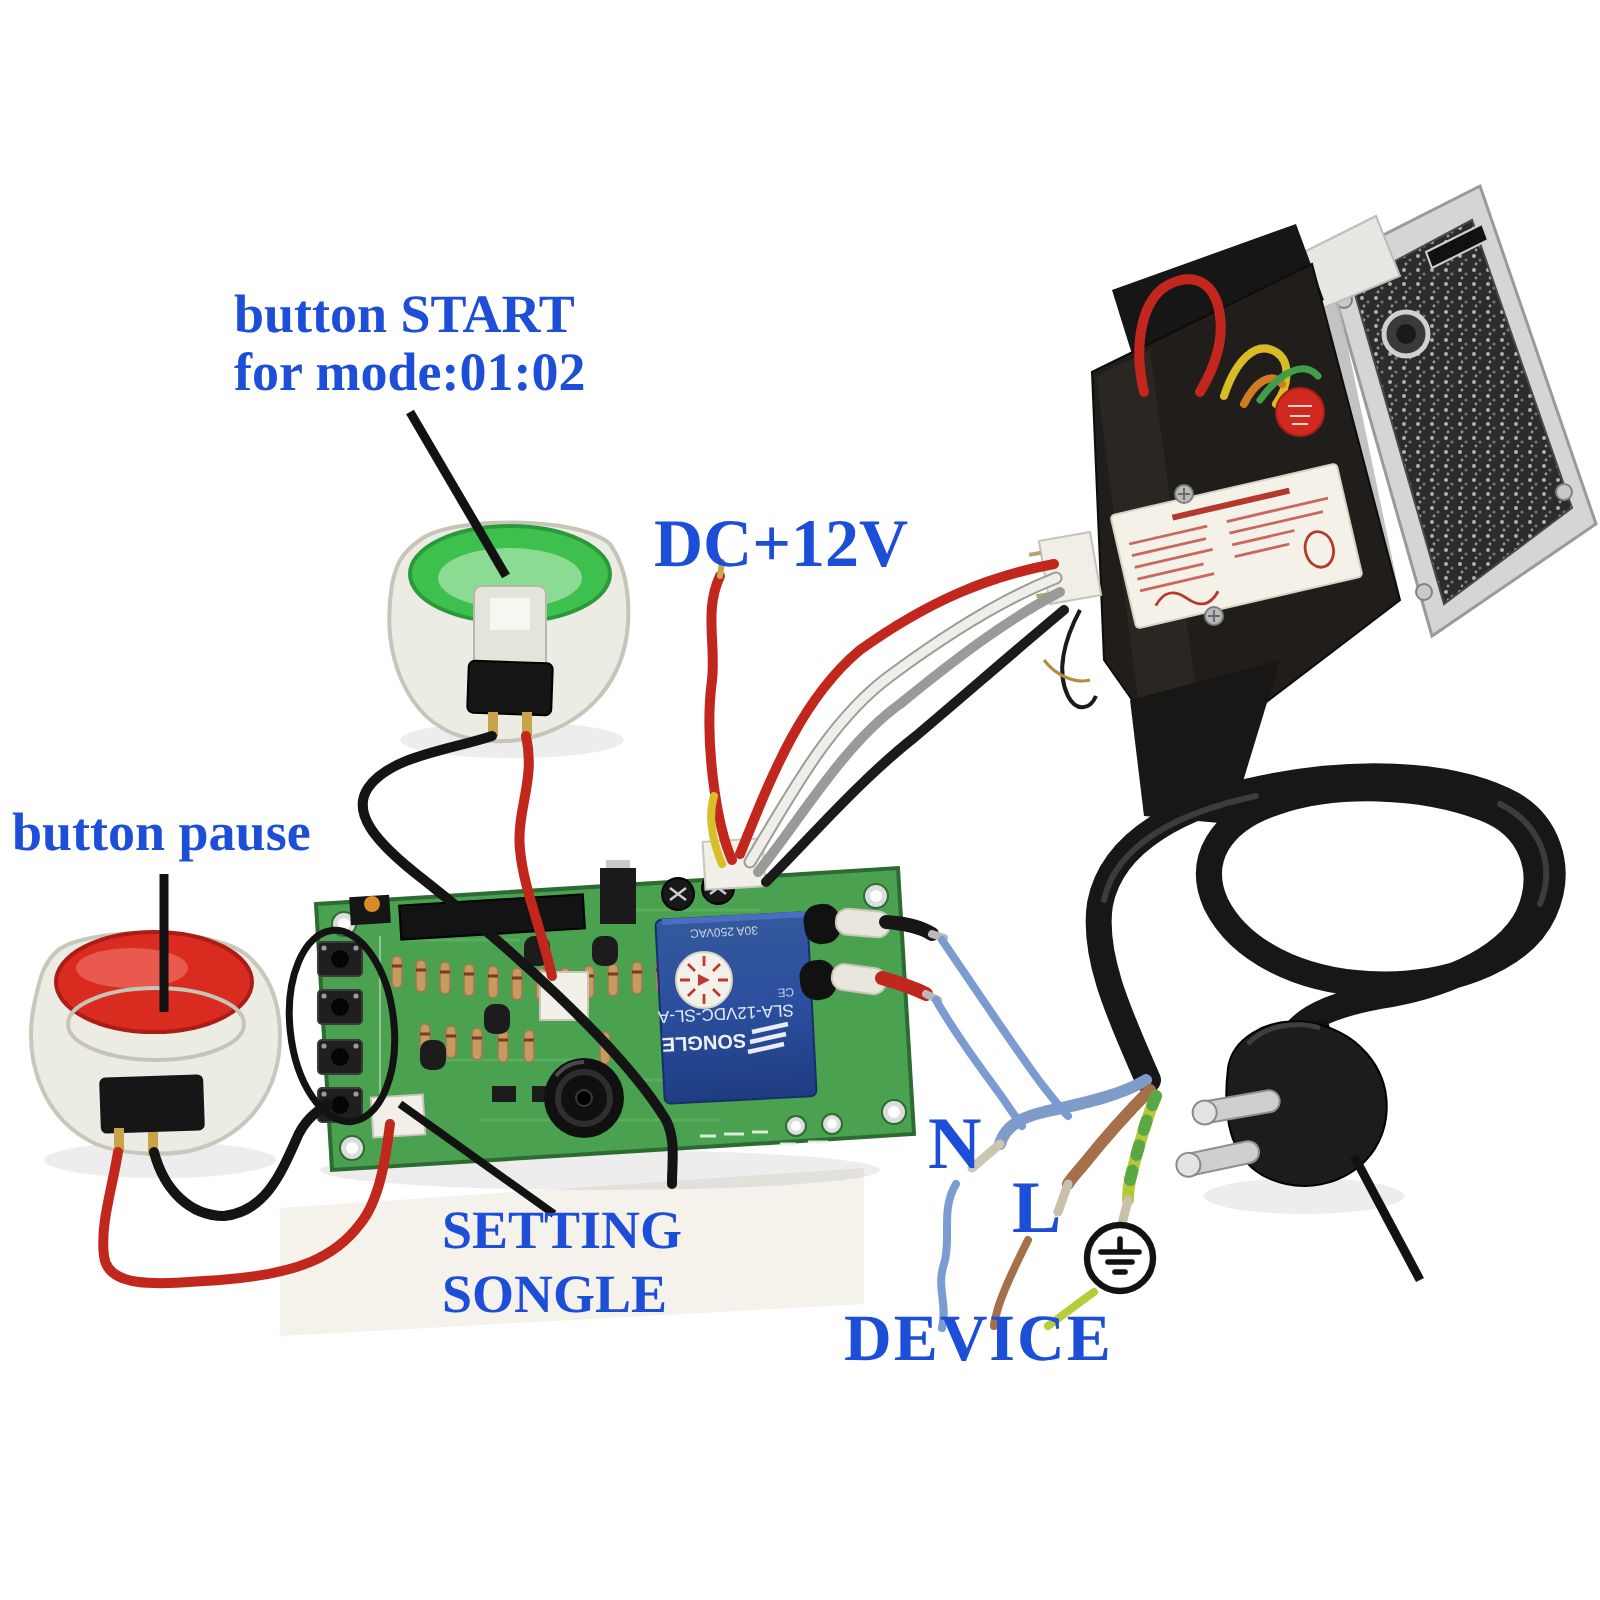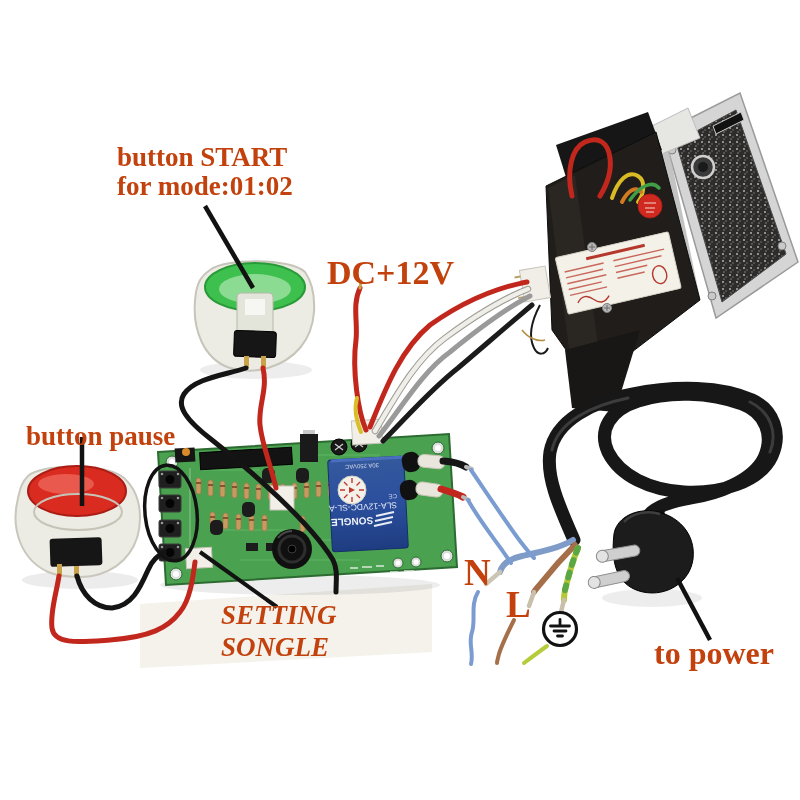--- a/index.html
+++ b/index.html
@@ -1,22 +1,22 @@
 <!DOCTYPE html>
 <html><head>
 <meta charset="utf-8">
 <style>
   html,body{margin:0;padding:0;background:#fff;}
   .canvas{position:relative;width:800px;height:800px;background:#ffffff;overflow:hidden;
           font-family:"Liberation Serif", serif;}
-  .lbl{position:absolute;color:#c2410c;font-weight:bold;line-height:1.08;white-space:nowrap;}
+  .lbl{position:absolute;color:#1d4ed8;font-weight:bold;line-height:1.08;white-space:nowrap;}
   #lbl-start{left:117px;top:143px;font-size:27px;}
   #lbl-dc{left:327px;top:255px;font-size:34px;}
-  #lbl-pause{left:6px;top:422px;font-size:27px;margin-left:20px;}
-  #lbl-setting{left:221px;top:599px;font-size:27px;line-height:1.2;font-style:italic;}
+  #lbl-pause{left:6px;top:402px;font-size:27px;}
+  #lbl-setting{left:221px;top:599px;font-size:27px;line-height:1.2;}
   #lbl-n{left:464px;top:553px;font-size:37px;}
   #lbl-l{left:506px;top:585px;font-size:37px;}
   #lbl-device{left:422px;top:653px;font-size:33px;letter-spacing:1px;}
   #lbl-topower{left:654px;top:636px;font-size:32px;}
   svg{position:absolute;left:0;top:0;}
 </style>
 </head>
 <body>
 
 <div class="canvas">
@@ -372,15 +372,15 @@
 
 <div class="lbl" id="lbl-pause">button pause</div>
 
 <div class="lbl" id="lbl-setting">
   <div>SETTING</div>
   <div>SONGLE</div>
 </div>
 
 <div class="lbl" id="lbl-n">N</div>
 <div class="lbl" id="lbl-l">L</div>
-<div class="lbl" id="lbl-topower">to power</div>
+<div class="lbl" id="lbl-device">DEVICE</div>
 
 </div>
 
 </body></html>

